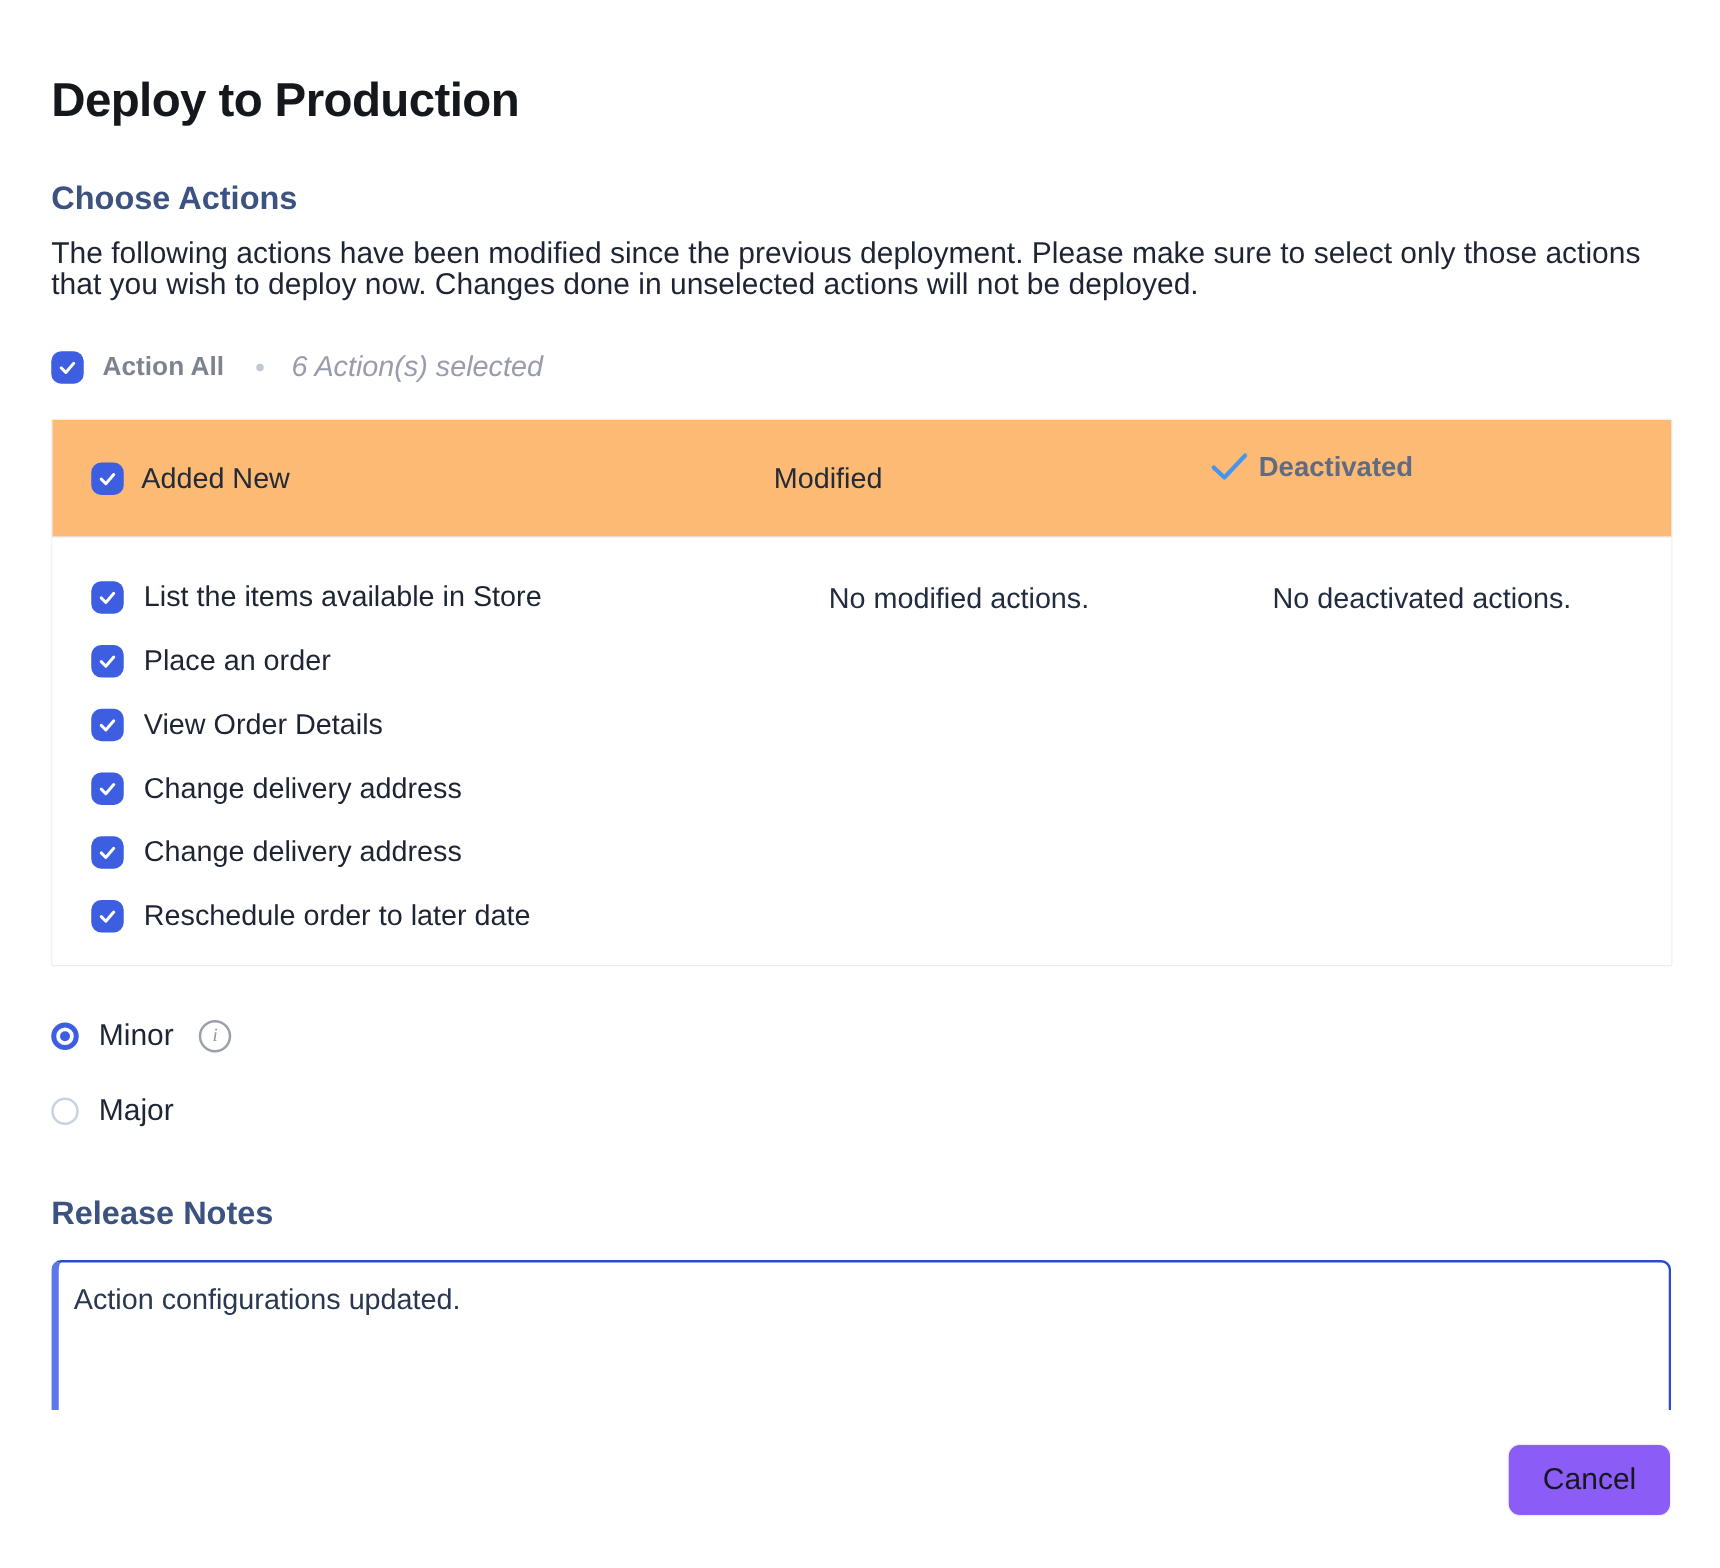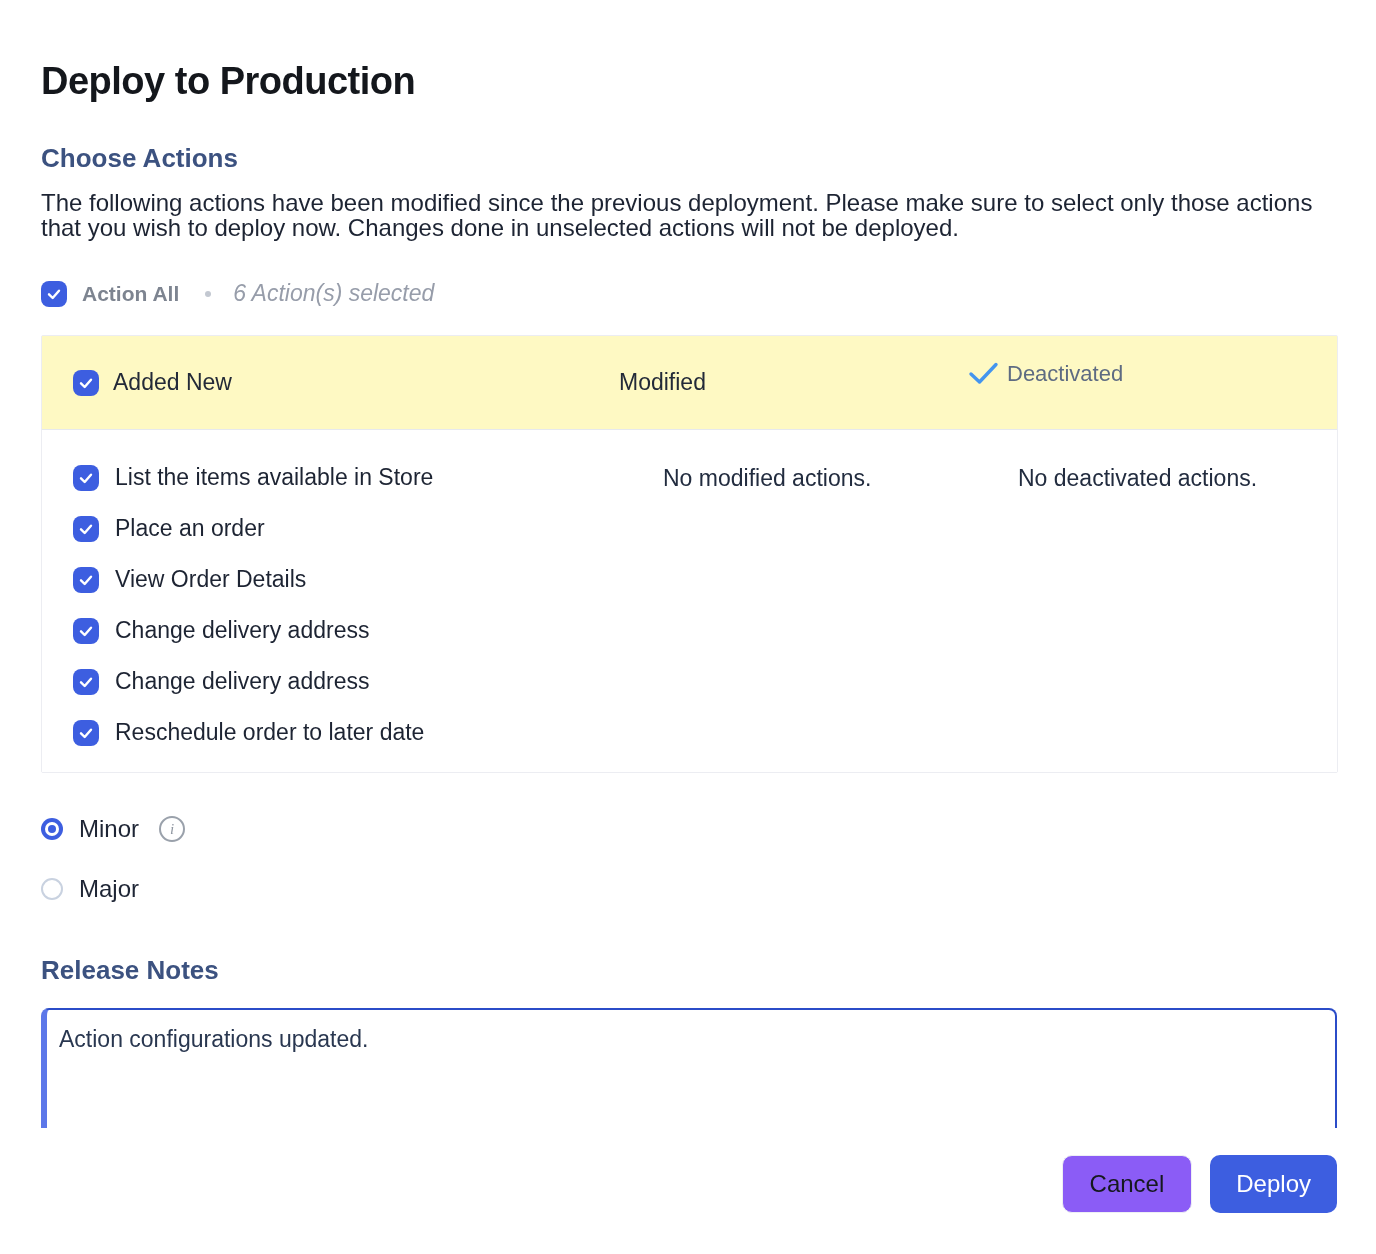--- a/index.html
+++ b/index.html
@@ -18,26 +18,26 @@
 
   .select-all-row { margin-top:40px; display:flex; align-items:center; }
   .checkbox { width:26px; height:26px; border-radius:8px; background:#3d5ee0; display:inline-flex; align-items:center; justify-content:center; flex:0 0 auto; cursor:pointer; }
   .checkbox svg { display:block; }
   .select-all-label { margin-left:15px; font-size:21px; font-weight:700; color:#7d8490; }
   .dot-sep { width:6px; height:6px; border-radius:50%; background:#c3c8d1; margin:0 22px 0 26px; }
   .selected-count { font-size:23px; color:#979daa;font-style:italic; }
 
   .actions-panel { margin-top:28px; width:1297px; border:1px solid #ecedf2; border-radius:2px; }
   .panel-grid { display:grid; grid-template-columns:577px 355px 1fr; }
-  .panel-header { background:#fef9c3; height:94px; align-items:center; border-bottom:1px solid #e6e9ee; }
+  .panel-header { background:#fdba74; height:94px; align-items:center; border-bottom:1px solid #e6e9ee; }
   .hdr-cell-1 { padding-left:31px; display:flex; align-items:center; }
   .hdr-label { margin-left:14px; font-size:23px; color:#232a38; }
   .hdr-cell-2 { font-size:23px; color:#232a38; }
   .hdr-cell-3 { display:flex; align-items:center; transform:translateY(-9px); margin-left:-6px; cursor:pointer; }
-  .hdr-cell-3 .deactivated-label { margin-left:8px; font-size:22px; font-weight:400; color:#5e6b82; }
+  .hdr-cell-3 .deactivated-label { margin-left:8px; font-size:22px; font-weight:700; color:#5e6b82; }
 
   .panel-body { background:#fff; }
   .body-cell-1 { padding:22px 0 14px 31px; }
   .action-row { height:51px; display:flex; align-items:center; }
   .action-label { margin-left:16px; font-size:23px; color:#1d2433; }
   .empty-cell { padding-top:35px; font-size:23px; color:#222c3f;margin-left:44px; }
 
   .release-type-heading { margin-top:42px; }
   .radio-group { margin-top:26px; }
   .radio-row { display:flex; align-items:center; height:60px; }
@@ -173,15 +173,14 @@
     </div>
 
     <h2 class="section-heading release-notes-heading">Release Notes</h2>
 
     <textarea class="release-notes-textarea" spellcheck="false" style="">Action configurations updated.</textarea>
 
   </div>
 
   <div class="footer-bar">
     <button class="btn btn-cancel">Cancel</button>
-    <button class="btn btn-deploy">Deploy</button>
   </div>
 </div>
 
 </body></html>

